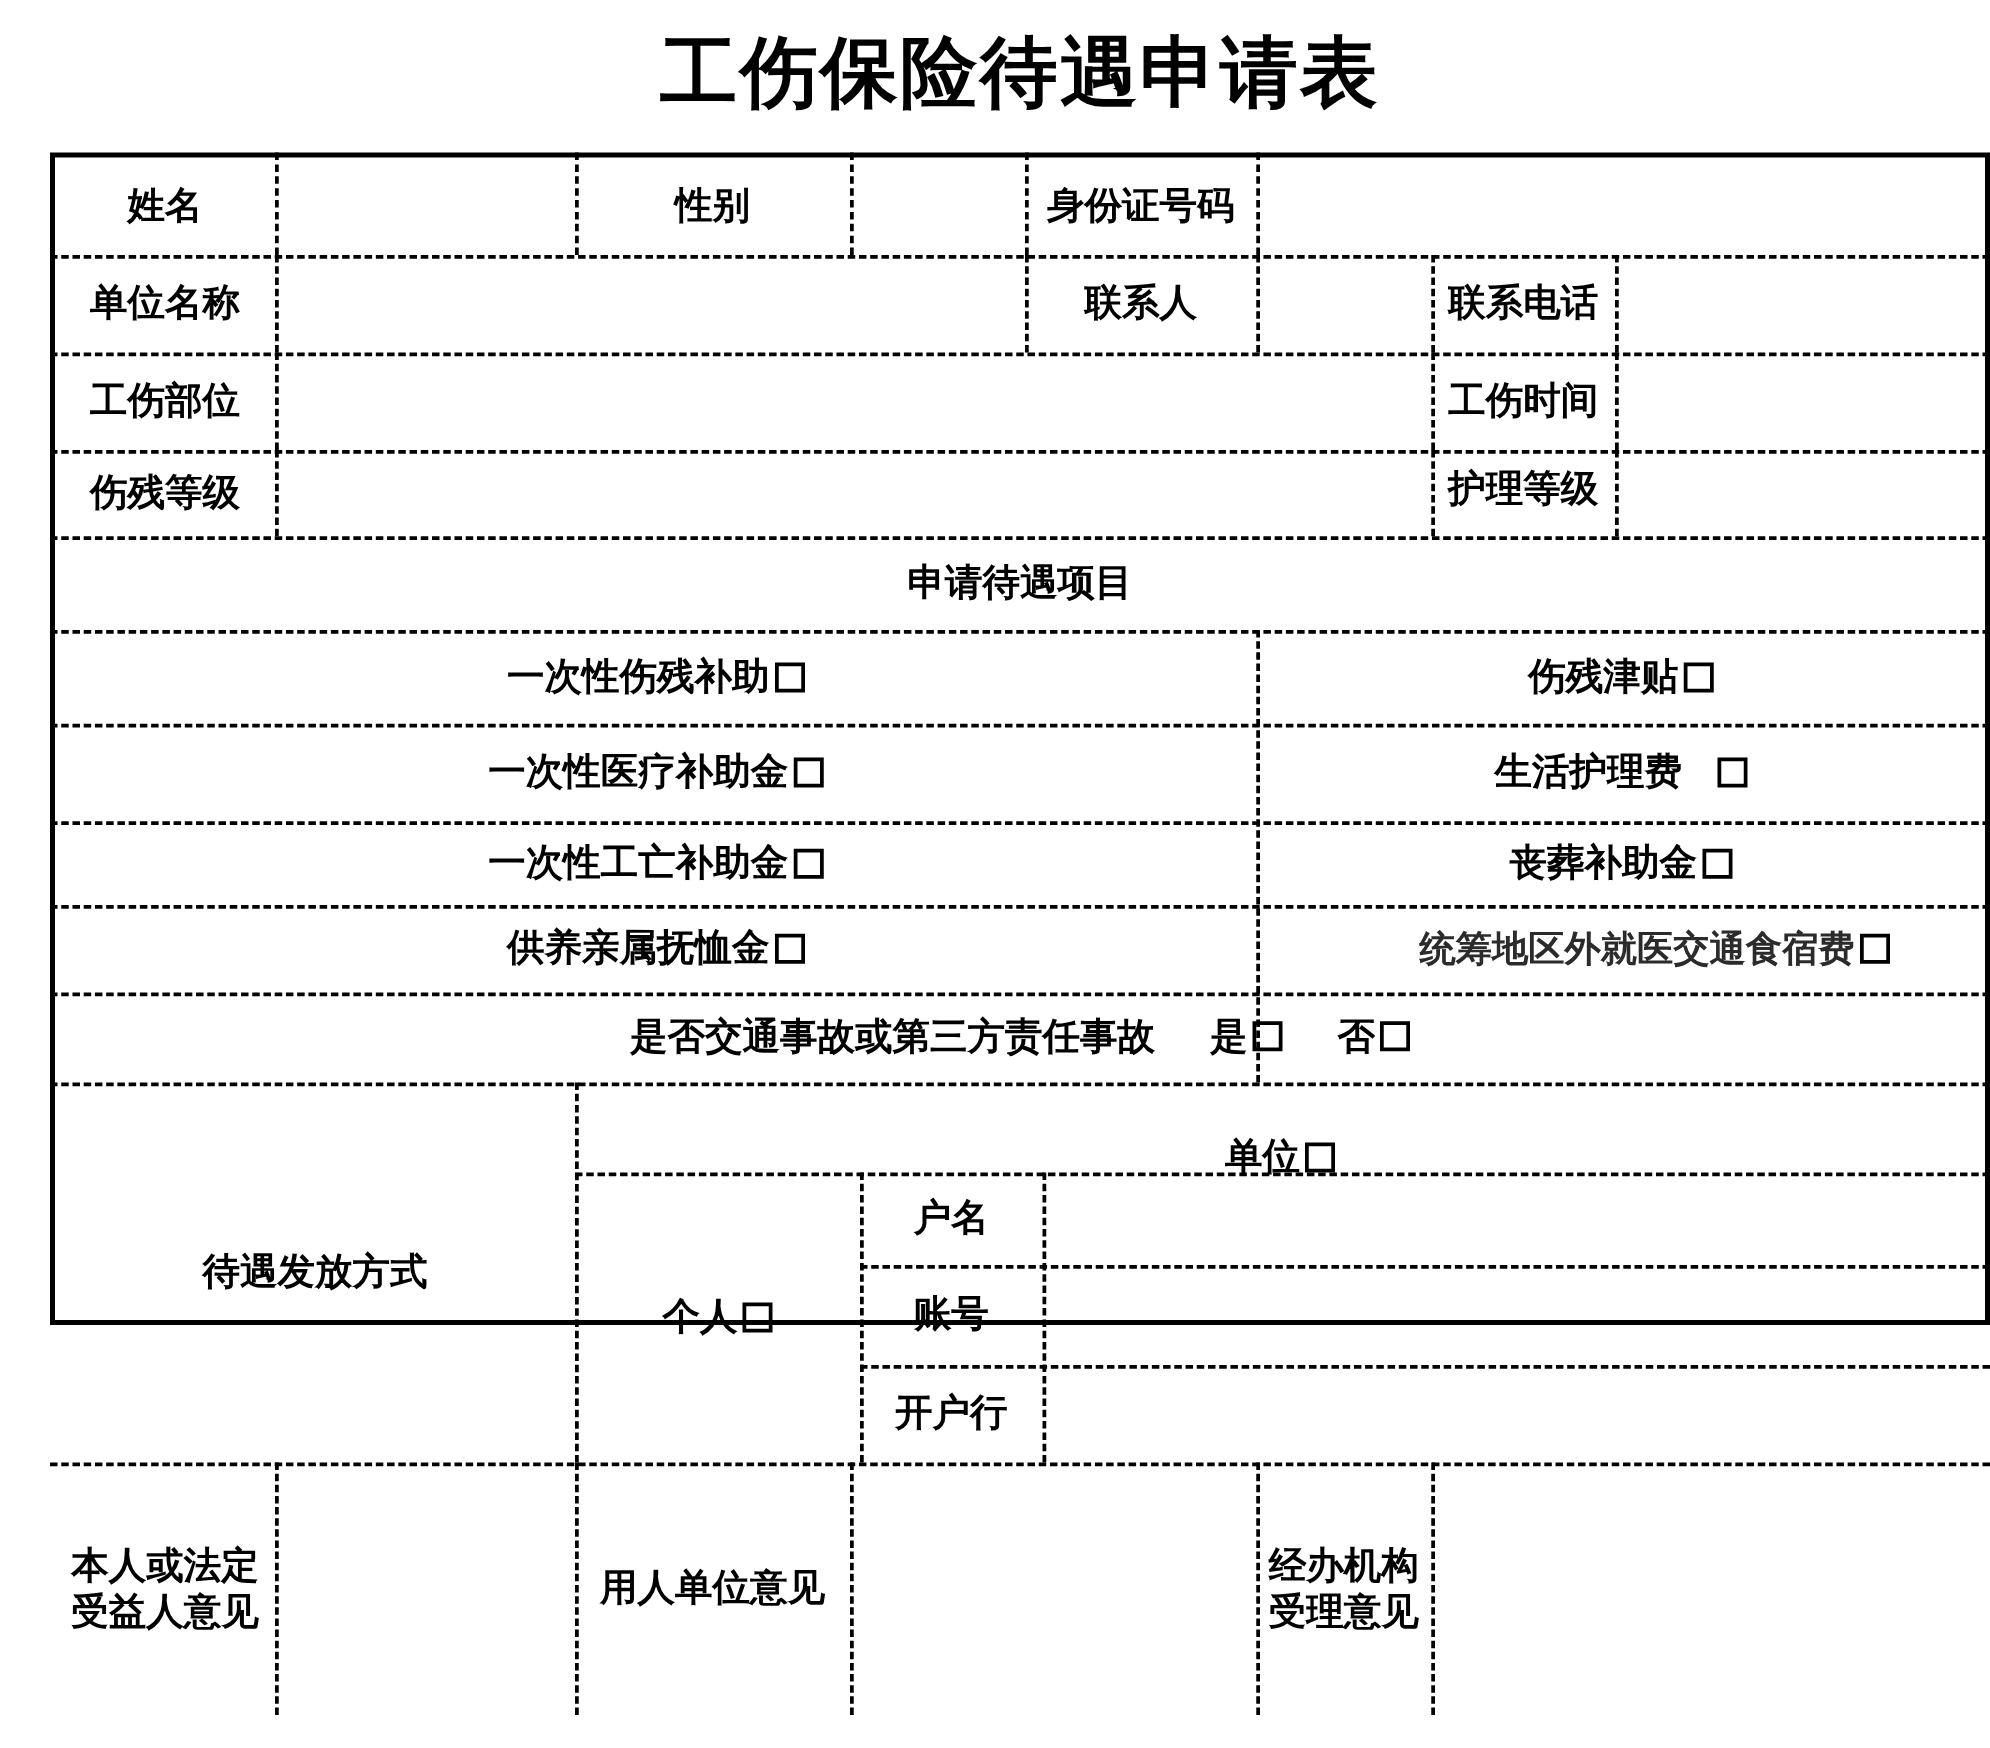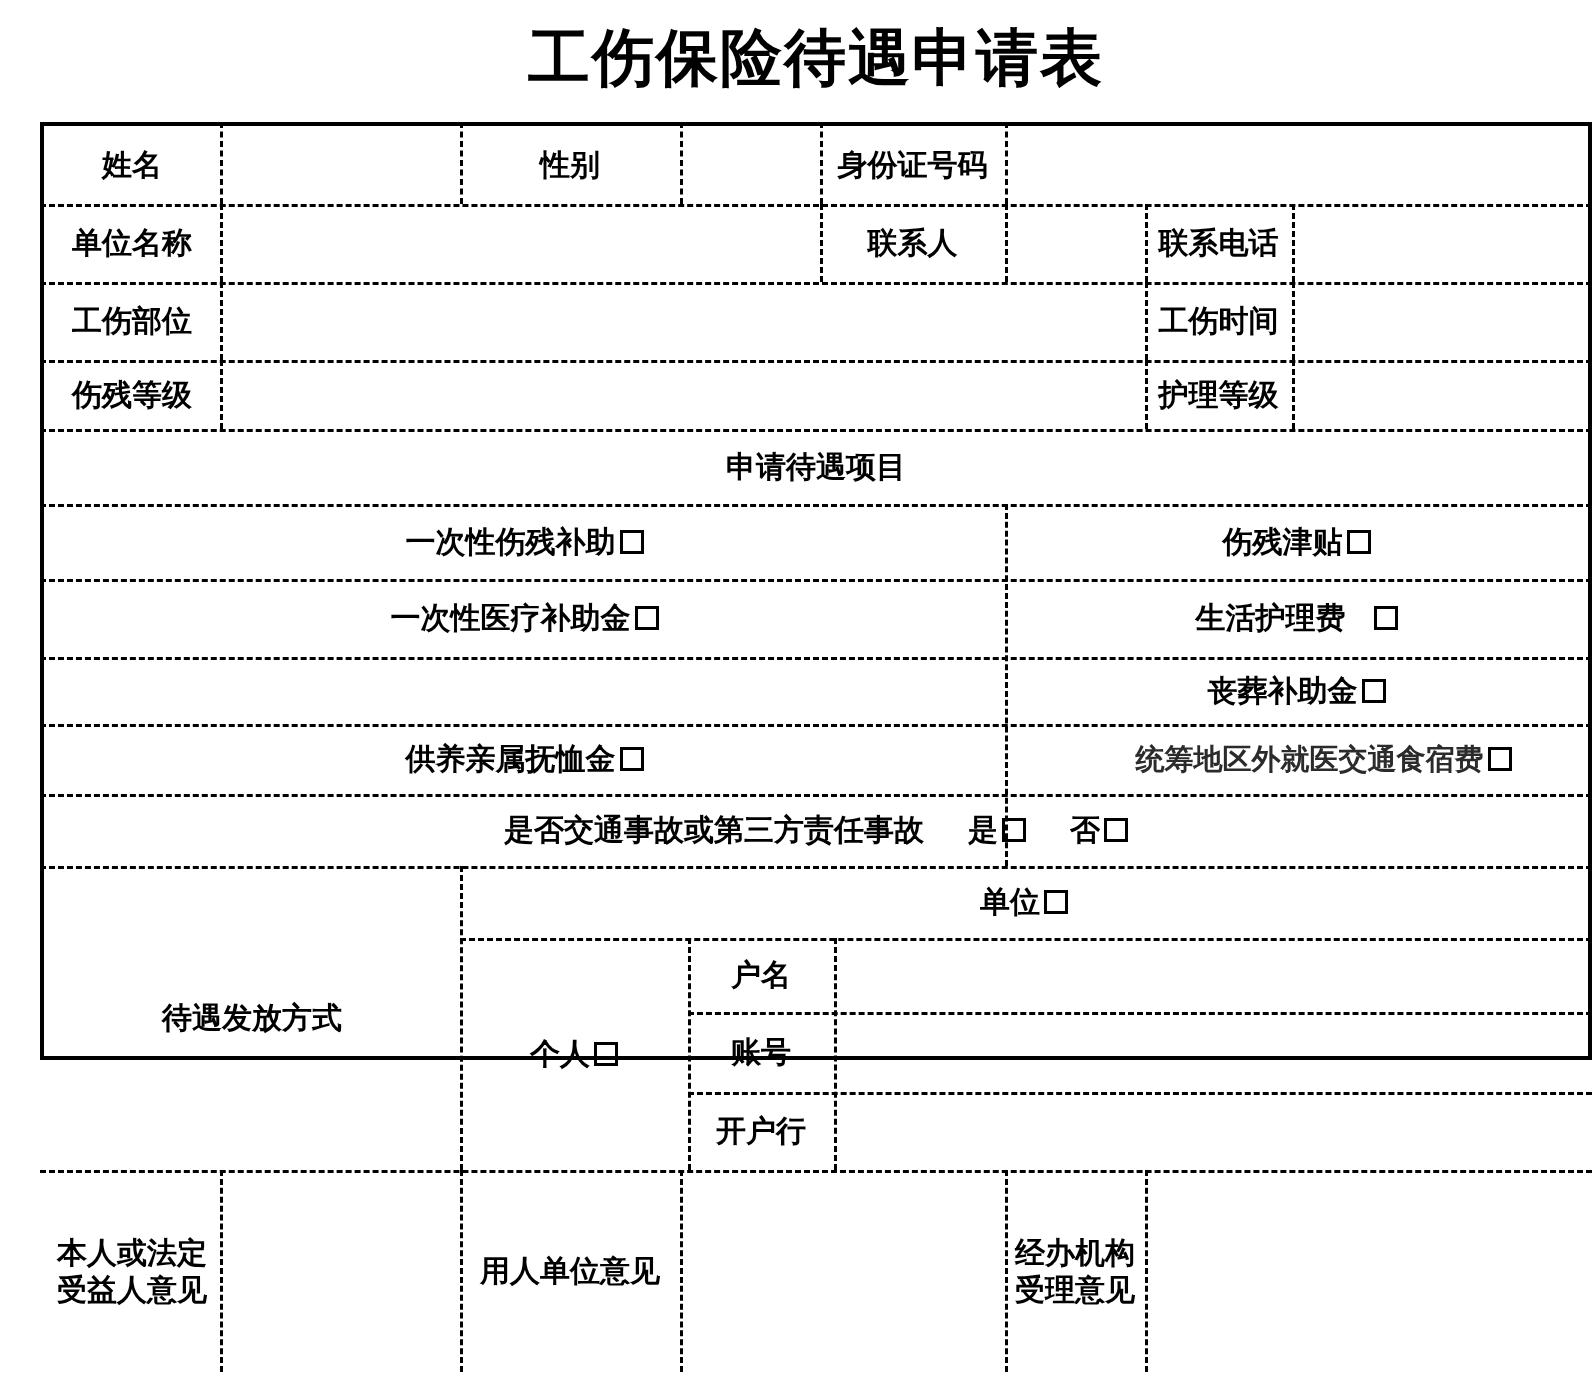--- a/index.html
+++ b/index.html
@@ -161,21 +161,21 @@
     <div class="cell" style="left:1101px; top:78px; width:147px; height:78px;">联系电话</div>
     <div class="cell" style="left:1248px; top:78px; width:296px; height:78px;"></div>
 
     <div class="cell" style="left:0; top:156px; width:176px; height:78px;">工伤部位</div>
     <div class="cell" style="left:176px; top:156px; width:925px; height:78px;"></div>
     <div class="cell" style="left:1101px; top:156px; width:147px; height:78px;">工伤时间</div>
     <div class="cell" style="left:1248px; top:156px; width:296px; height:78px;"></div>
 
     <div class="cell" style="left:0; top:234px; width:176px; height:69px;">伤残等级</div>
     <div class="cell" style="left:176px; top:234px; width:925px; height:69px;"></div>
-    <div class="cell" style="left:1101px; top:234px; width:147px; height:69px;">护理等级</div>
+    <div class="cell" style="left:1101px; top:234px; width:147px; height:69px;font-family:Liberation Mono, monospace;">护理等级</div>
     <div class="cell" style="left:1248px; top:234px; width:296px; height:69px;"></div>
 
     <div class="cell" style="left:0; top:378px; width:961px; height:75px;">
       <span>一次性伤残补助</span>
         <span class="cb"></span>
     </div>
 
     <div class="cell" style="left:0; top:303px; width:1544px; height:75px;">申请待遇项目</div>
     <div class="cell" style="left:961px; top:378px; width:583px; height:75px;">
       <span>伤残津贴</span>
@@ -184,20 +184,24 @@
 
     <div class="cell" style="left:0; top:453px; width:961px; height:78px;">
       <span>一次性医疗补助金</span>
         <span class="cb"></span>
     </div>
     <div class="cell" style="left:961px; top:453px; width:583px; height:78px;gap:24px;">
       <span>生活护理费</span>
         <span class="cb"></span>
     </div>
 
+    <div class="cell" style="left:0; top:531px; width:961px; height:67px;">
+      <span>一次性工亡补助金</span>
+        <span class="cb"></span>
+    </div>
     <div class="cell" style="left:961px; top:531px; width:583px; height:67px;">
       <span>丧葬补助金</span>
         <span class="cb"></span>
     </div>
 
     <div class="cell" style="left:0; top:598px; width:961px; height:70px;">
       <span>供养亲属抚恤金</span>
         <span class="cb"></span>
     </div>
     <div class="cell light" style="left:988px; top:598px; width:583px; height:70px;text-align:center;">
@@ -208,21 +212,21 @@
     <div class="cell" style="left:0; top:668px; width:1544px; height:72px;">
       <span>是否交通事故或第三方责任事故</span>
       <span class="gap-wide"></span>
       <span><span>是</span><span class="cb"></span></span>
       <span class="gap-wide"></span>
       <span><span>否</span><span class="cb"></span></span>
     </div>
 
     <div class="cell" style="left:0; top:740px; width:416px; height:304px;">待遇发放方式</div>
 
-    <div class="cell" style="left:416px; top:740px; width:1128px; height:72px;">
+    <div class="cell" style="left:416px; top:764px; width:1128px; height:72px;">
       <span>单位</span>
         <span class="cb"></span>
     </div>
 
     <div class="cell" style="left:416px; top:812px; width:228px; height:232px;">
       <span>个人</span>
         <span class="cb"></span>
     </div>
 
     <div class="cell" style="left:644px; top:812px; width:146px; height:74px;">户名</div>

